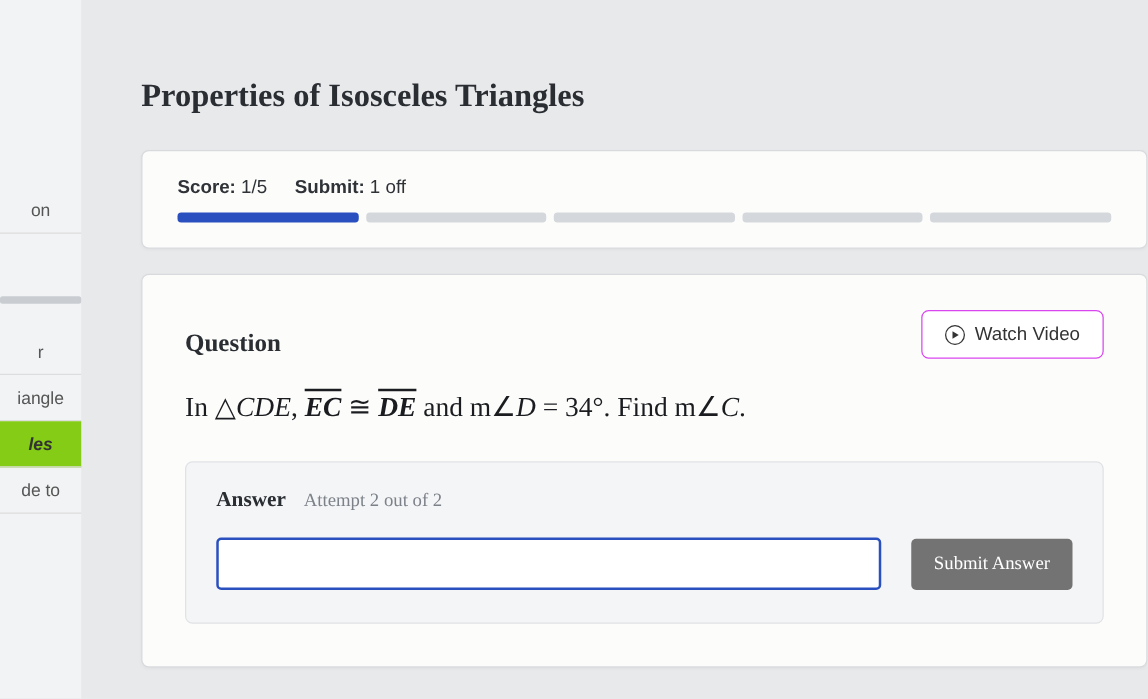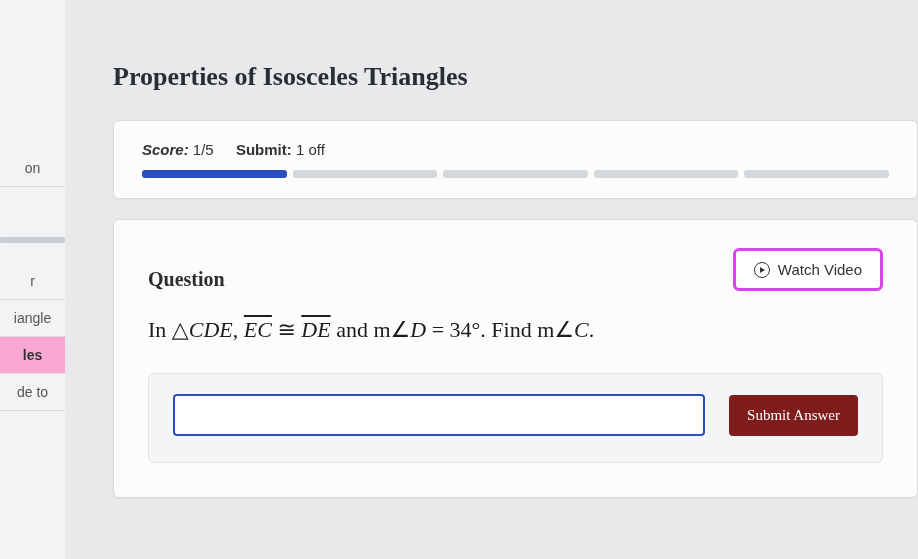--- a/index.html
+++ b/index.html
@@ -21,23 +21,24 @@
     color: #555;
   }
   .sidebar-item {
     padding: 10px 6px;
     text-align: center;
     white-space: nowrap;
     border-bottom: 1px solid #ddd;
     cursor: pointer;
   }
   .sidebar-item.active {
-    background: #f9a8d4;
+    background: #84cc16;
     font-weight: 600;
     color: #333;
+    font-style: italic;
   }
   .sidebar-gap { height: 40px; border: none; }
   .sidebar-divider {
     height: 6px;
     background: #c9cdd2;
     margin: 10px 0 20px 0;
     border-radius: 2px;
   }
   .main {
     flex: 1;
@@ -58,21 +59,21 @@
     padding: 20px 28px;
     margin-bottom: 20px;
     box-shadow: 0 1px 3px rgba(0,0,0,0.04);
   }
   .score-row {
     font-family: -apple-system, Arial, sans-serif;
     font-size: 15px;
     color: #2f3338;
     margin-bottom: 12px;
   }
-  .score-row .score-label { font-weight: 700; font-style: italic; }
+  .score-row .score-label { font-weight: 700; }
   .score-row .score-val { font-weight: 400; margin-right: 18px;}
   .score-row .penalty-label { font-weight: 700; }
   .score-row .penalty-val { font-weight: 400; }
   .progress {
     display: flex;
     gap: 6px;
     height: 8px;
   }
   .progress-seg {
     flex: 1;
@@ -91,21 +92,21 @@
     font-weight: 700;
     font-size: 20px;
     color: #2a2e33;
     flex: 1;
   }
   .btn-outline {
     font-family: -apple-system, Arial, sans-serif;
     font-size: 15px;
     color: #333;
     background: #fff;
-    border: 3px solid #d946ef;
+    border: 1px solid #d946ef;
     border-radius: 6px;
     padding: 10px 18px;
     margin-left: 12px;
     cursor: pointer;
     display: inline-flex;
     align-items: center;
     gap: 8px;
   }
   .play-icon {
     width: 16px; height: 16px;
@@ -126,20 +127,21 @@
   }
   .q-body {
     font-family: 'Times New Roman', serif;
     font-size: 22px;
     color: #1a1c1f;
     margin-bottom: 30px;
   }
   .overline {
     text-decoration: overline;
     text-decoration-thickness: 1.5px;
+    font-weight: bold;
   }
   .answer-box {
     background: #f4f5f6;
     border: 1px solid #e0e2e5;
     border-radius: 6px;
     padding: 20px 24px 26px 24px;
   }
   .answer-head {
     font-family: Georgia, serif;
     font-size: 17px;
@@ -157,21 +159,21 @@
     flex: 1;
     height: 42px;
     border: 2px solid #2a4fbf;
     border-radius: 4px;
     background: #fff;
     padding: 0 10px;
     font-size: 16px;
     font-family: inherit;
   }
   .submit-btn {
-    background: #7f1d1d;
+    background: #737373;
     color: #fff;
     font-family: Georgia, serif;
     font-size: 15px;
     border: none;
     border-radius: 4px;
     padding: 12px 18px;
     cursor: pointer;
   }
 </style>
 </head>
@@ -215,20 +217,24 @@
         <span class="play-icon"></span>
         <span>Watch Video</span>
       </button>
     </div>
 
     <div class="q-body">
       <span>In </span><span>△</span><i style="font-style:italic">CDE</i><span>, </span><span class="overline"><i style="font-style:italic">EC</i></span><span> ≅ </span><span class="overline"><i style="font-style:italic">DE</i></span><span> and m</span><span>∠</span><i style="font-style:italic">D</i><span> = 34°. Find m</span><span>∠</span><i style="font-style:italic">C</i><span>.</span>
     </div>
 
     <div class="answer-box">
+      <div class="answer-head">
+        <span class="label">Answer</span>
+        <span class="attempt">Attempt 2 out of 2</span>
+      </div>
       <div class="answer-row">
         <input class="answer-input" type="text" value="" style="">
         <button class="submit-btn">Submit Answer</button>
       </div>
     </div>
   </div>
 
 </div>
 
 </body></html>

